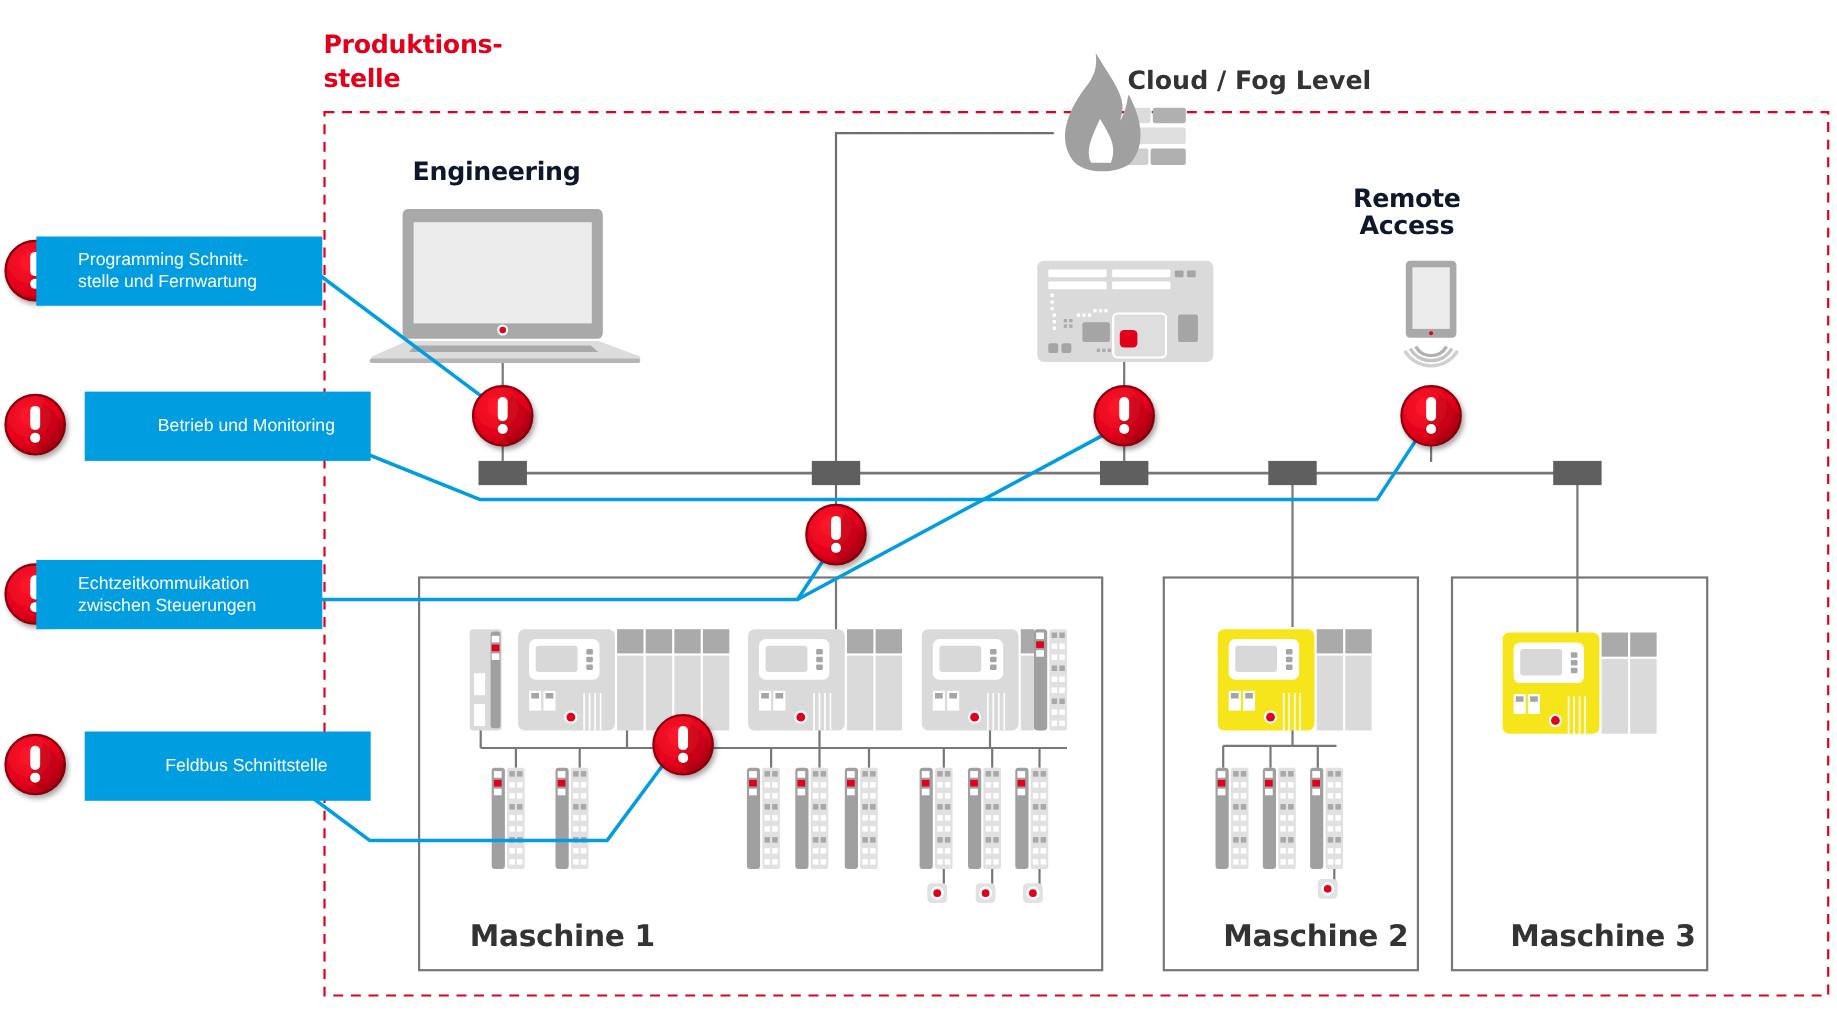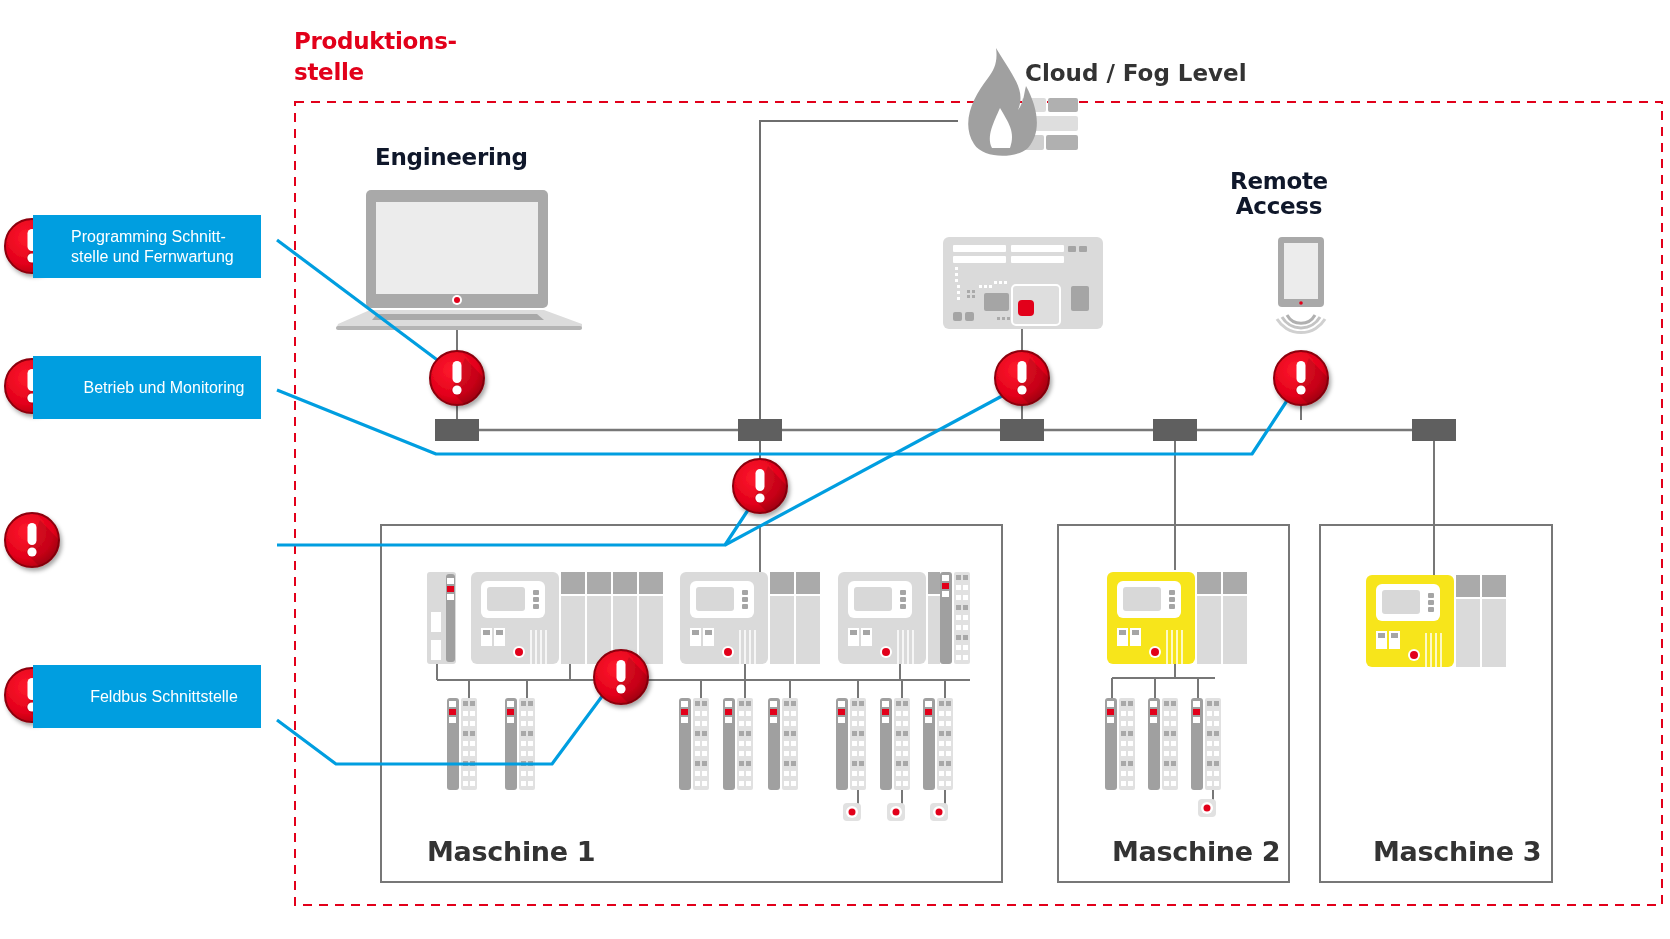--- a/index.html
+++ b/index.html
@@ -7,25 +7,25 @@
          font-family:"DejaVu Sans", "Liberation Sans", sans-serif; }
   #stage { position:absolute; left:0; top:0; width:1670px; height:939px; }
   .hall-title { position:absolute; left:294px; top:26px; color:#e2001a;
                 font-weight:bold; font-size:23px; line-height:31px; white-space:pre-line;
                 font-family:"DejaVu Sans", sans-serif; letter-spacing:-0.3px; }
   .node-title { position:absolute; color:#0f172a; font-weight:bold; font-size:23px;
                 line-height:25px; white-space:pre-line; letter-spacing:-0.3px;
                 font-family:"DejaVu Sans", sans-serif; }
   .machine-label { position:absolute; color:#333333; font-weight:bold; font-size:27px;
                    font-family:"DejaVu Sans", sans-serif; letter-spacing:-0.3px; }
-  .callout { position:absolute; left:33px; width:228px; height:63px; background:#009ee0;
+  .callout { position:absolute; left:33px; width:260px; height:63px; background:#009ee0;
              color:#ffffff; font-size:16px; line-height:20px; display:flex;
              align-items:center; padding-left:38px; box-sizing:border-box;
              white-space:pre-line; font-family:"Liberation Sans", sans-serif; }
-  .callout.center { justify-content:center; padding-left:34px; }
+  .callout.center { justify-content:center; padding-left:34px;margin-left:44px; }
 </style>
 </head>
 <body>
 
 <div id="stage">
   <svg id="svg" width="1670" height="939" viewBox="0 0 1670 939" xmlns="http://www.w3.org/2000/svg" style="position:absolute;left:0;top:0">
     <defs>
       <radialGradient id="alertGrad" cx="40%" cy="35%" r="70%">
         <stop offset="0%" stop-color="#ff1a2e"></stop>
         <stop offset="70%" stop-color="#e2001a"></stop>
@@ -631,20 +631,24 @@
   <div class="node-title" style="left:1230px;top:169px;text-align:center">Remote
 Access</div>
 
   <div class="callout" style="top:215px">
     <span>Programming Schnitt-
 stelle und Fernwartung</span>
   </div>
   <div class="callout center" style="top:356px">
     <span>Betrieb und Monitoring</span>
   </div>
+  <div class="callout" style="top:509px">
+    <span>Echtzeitkommuikation
+zwischen Steuerungen</span>
+  </div>
   <div class="callout center" style="top:665px">
     <span>Feldbus Schnittstelle</span>
   </div>
 
   <div class="machine-label" style="left:427px;top:836px">Maschine 1</div>
   <div class="machine-label" style="left:1112px;top:836px">Maschine 2</div>
   <div class="machine-label" style="left:1373px;top:836px">Maschine 3</div>
 </div>
 
 </body></html>

